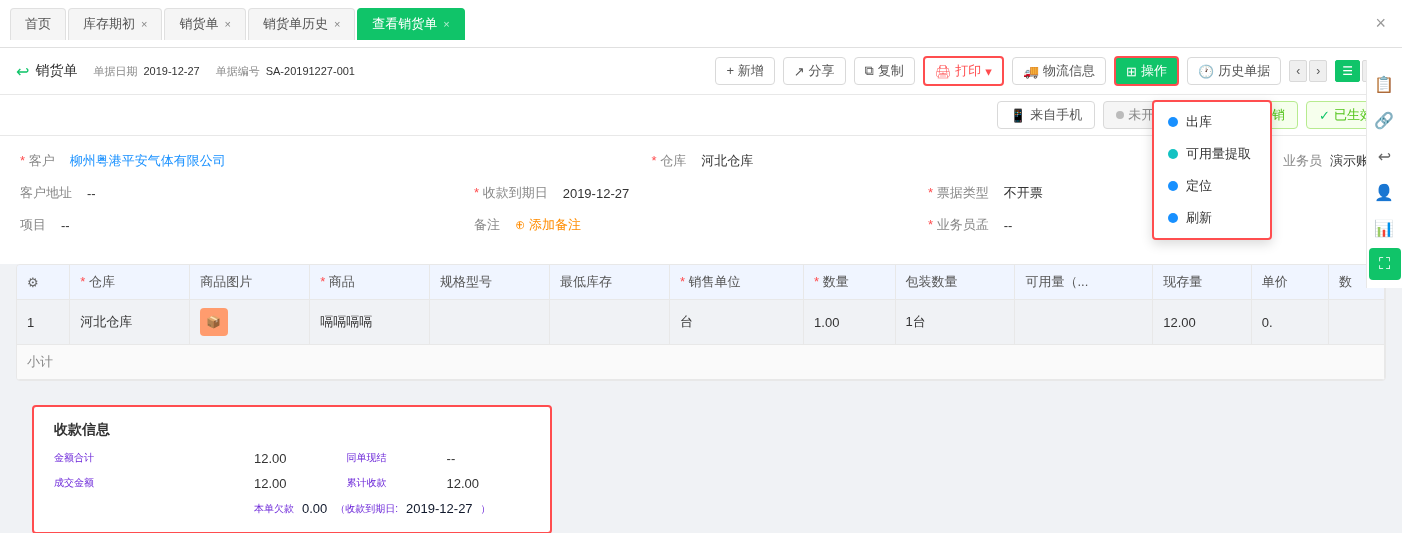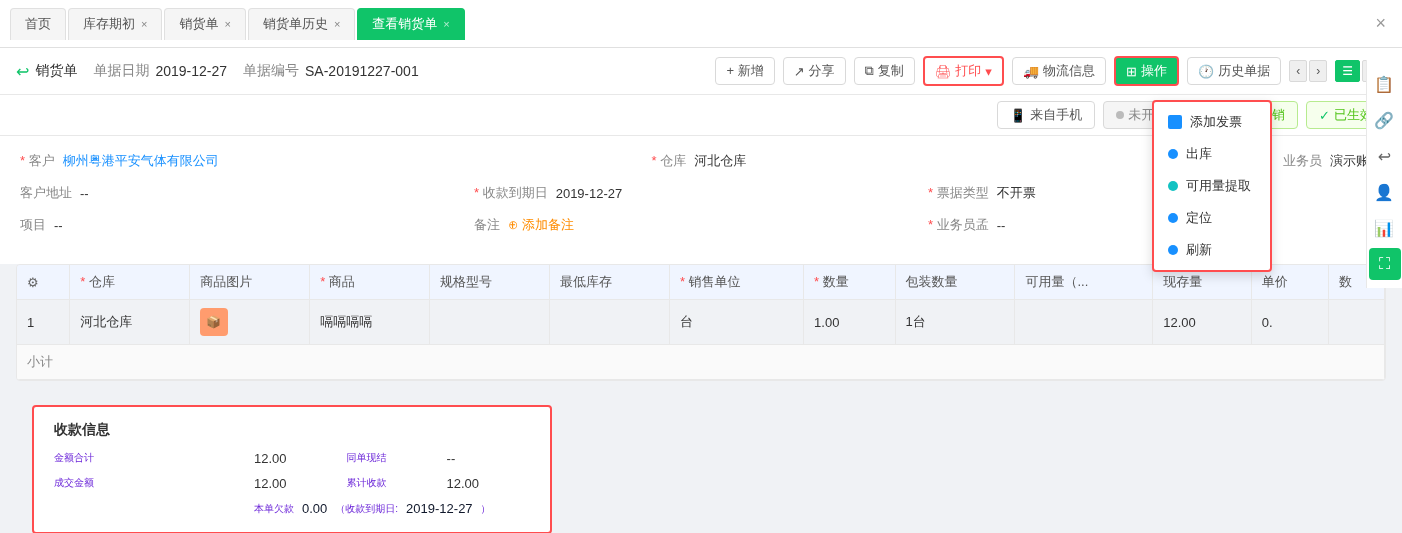--- a/index.html
+++ b/index.html
@@ -21,21 +21,21 @@
     .tabs-bar-right { margin-left: auto; }
     .close-btn { background: none; border: none; font-size: 18px; cursor: pointer; color: #999; padding: 0 6px; }
 
     
     .doc-header {
       display: flex; align-items: center; padding: 8px 16px; border-bottom: 1px solid #e8e8e8;
       gap: 16px; background: #fff;
     }
     .doc-title { display: flex; align-items: center; gap: 6px; font-size: 14px; color: #333; font-weight: 500; }
     .doc-title-icon { color: #10c469; font-size: 16px; }
-    .doc-meta { display: flex; align-items: center; gap: 16px; font-size: 14px; color: #555; }
+    .doc-meta { display: flex; align-items: center; gap: 16px; font-size: 11px; color: #555; }
     .doc-meta-item { display: flex; align-items: center; gap: 6px; }
     .doc-meta-label { color: #888; }
     .doc-meta-value { color: #333; }
 
     
     .doc-toolbar {
       display: flex; align-items: center; margin-left: auto; gap: 8px;
     }
     .toolbar-btn {
       display: flex; align-items: center; gap: 4px; padding: 4px 10px; border: 1px solid #d9d9d9;
@@ -58,21 +58,21 @@
       font-size: 13px; cursor: pointer;
     }
     .status-badge.gray { background: #f5f5f5; border: 1px solid #d9d9d9; color: #888; }
     .status-badge.green { background: #f6ffed; border: 1px solid #b7eb8f; color: #52c41a; }
     .dot { width: 8px; height: 8px; border-radius: 50%; display: inline-block; }
     .dot.gray { background: #bbb; }
 
     
     .form-area { padding: 16px 20px; background: #fff; }
     .form-row { display: flex; align-items: flex-start; margin-bottom: 14px; gap: 0; }
-    .form-field { display: flex; align-items: center; flex: 1; gap: 8px; min-width: 0; }
+    .form-field { display: flex; align-items: center; flex: 1; gap: 15px; min-width: 0; }
     .form-label { color: #888; font-size: 13px; white-space: nowrap; }
     .form-label.required::before { content: "* "; color: #ff4d4f; }
     .form-value { color: #333; font-size: 13px; }
     .form-value.link { color: #1890ff; cursor: pointer; }
     .staff-row { display: flex; align-items: center; margin-left: auto; gap: 8px; }
 
     
     .table-wrapper { border: 1px solid #e8e8e8; margin: 0 16px; border-radius: 4px; overflow: auto; }
     .data-table { width: 100%; border-collapse: collapse; font-size: 13px; }
     .data-table thead tr { background: #f0f5ff; }
@@ -361,24 +361,20 @@
         <span class="summary-label">（收款到期日:</span>
         <span class="summary-value red">2019-12-27</span>
         <span class="summary-label">）</span>
       </div>
     </div>
   </div>
 </div>
 
 <div class="dropdown-overlay">
   <div class="dropdown-item">
-    <span class="menu-icon-sq"></span>
-    <span>添加发票</span>
-  </div>
-  <div class="dropdown-item">
     <span class="menu-icon-circle blue2"></span>
     <span>出库</span>
   </div>
   <div class="dropdown-item">
     <span class="menu-icon-circle teal"></span>
     <span>可用量提取</span>
   </div>
   <div class="dropdown-item">
     <span class="menu-icon-circle blue2"></span>
     <span>定位</span>

